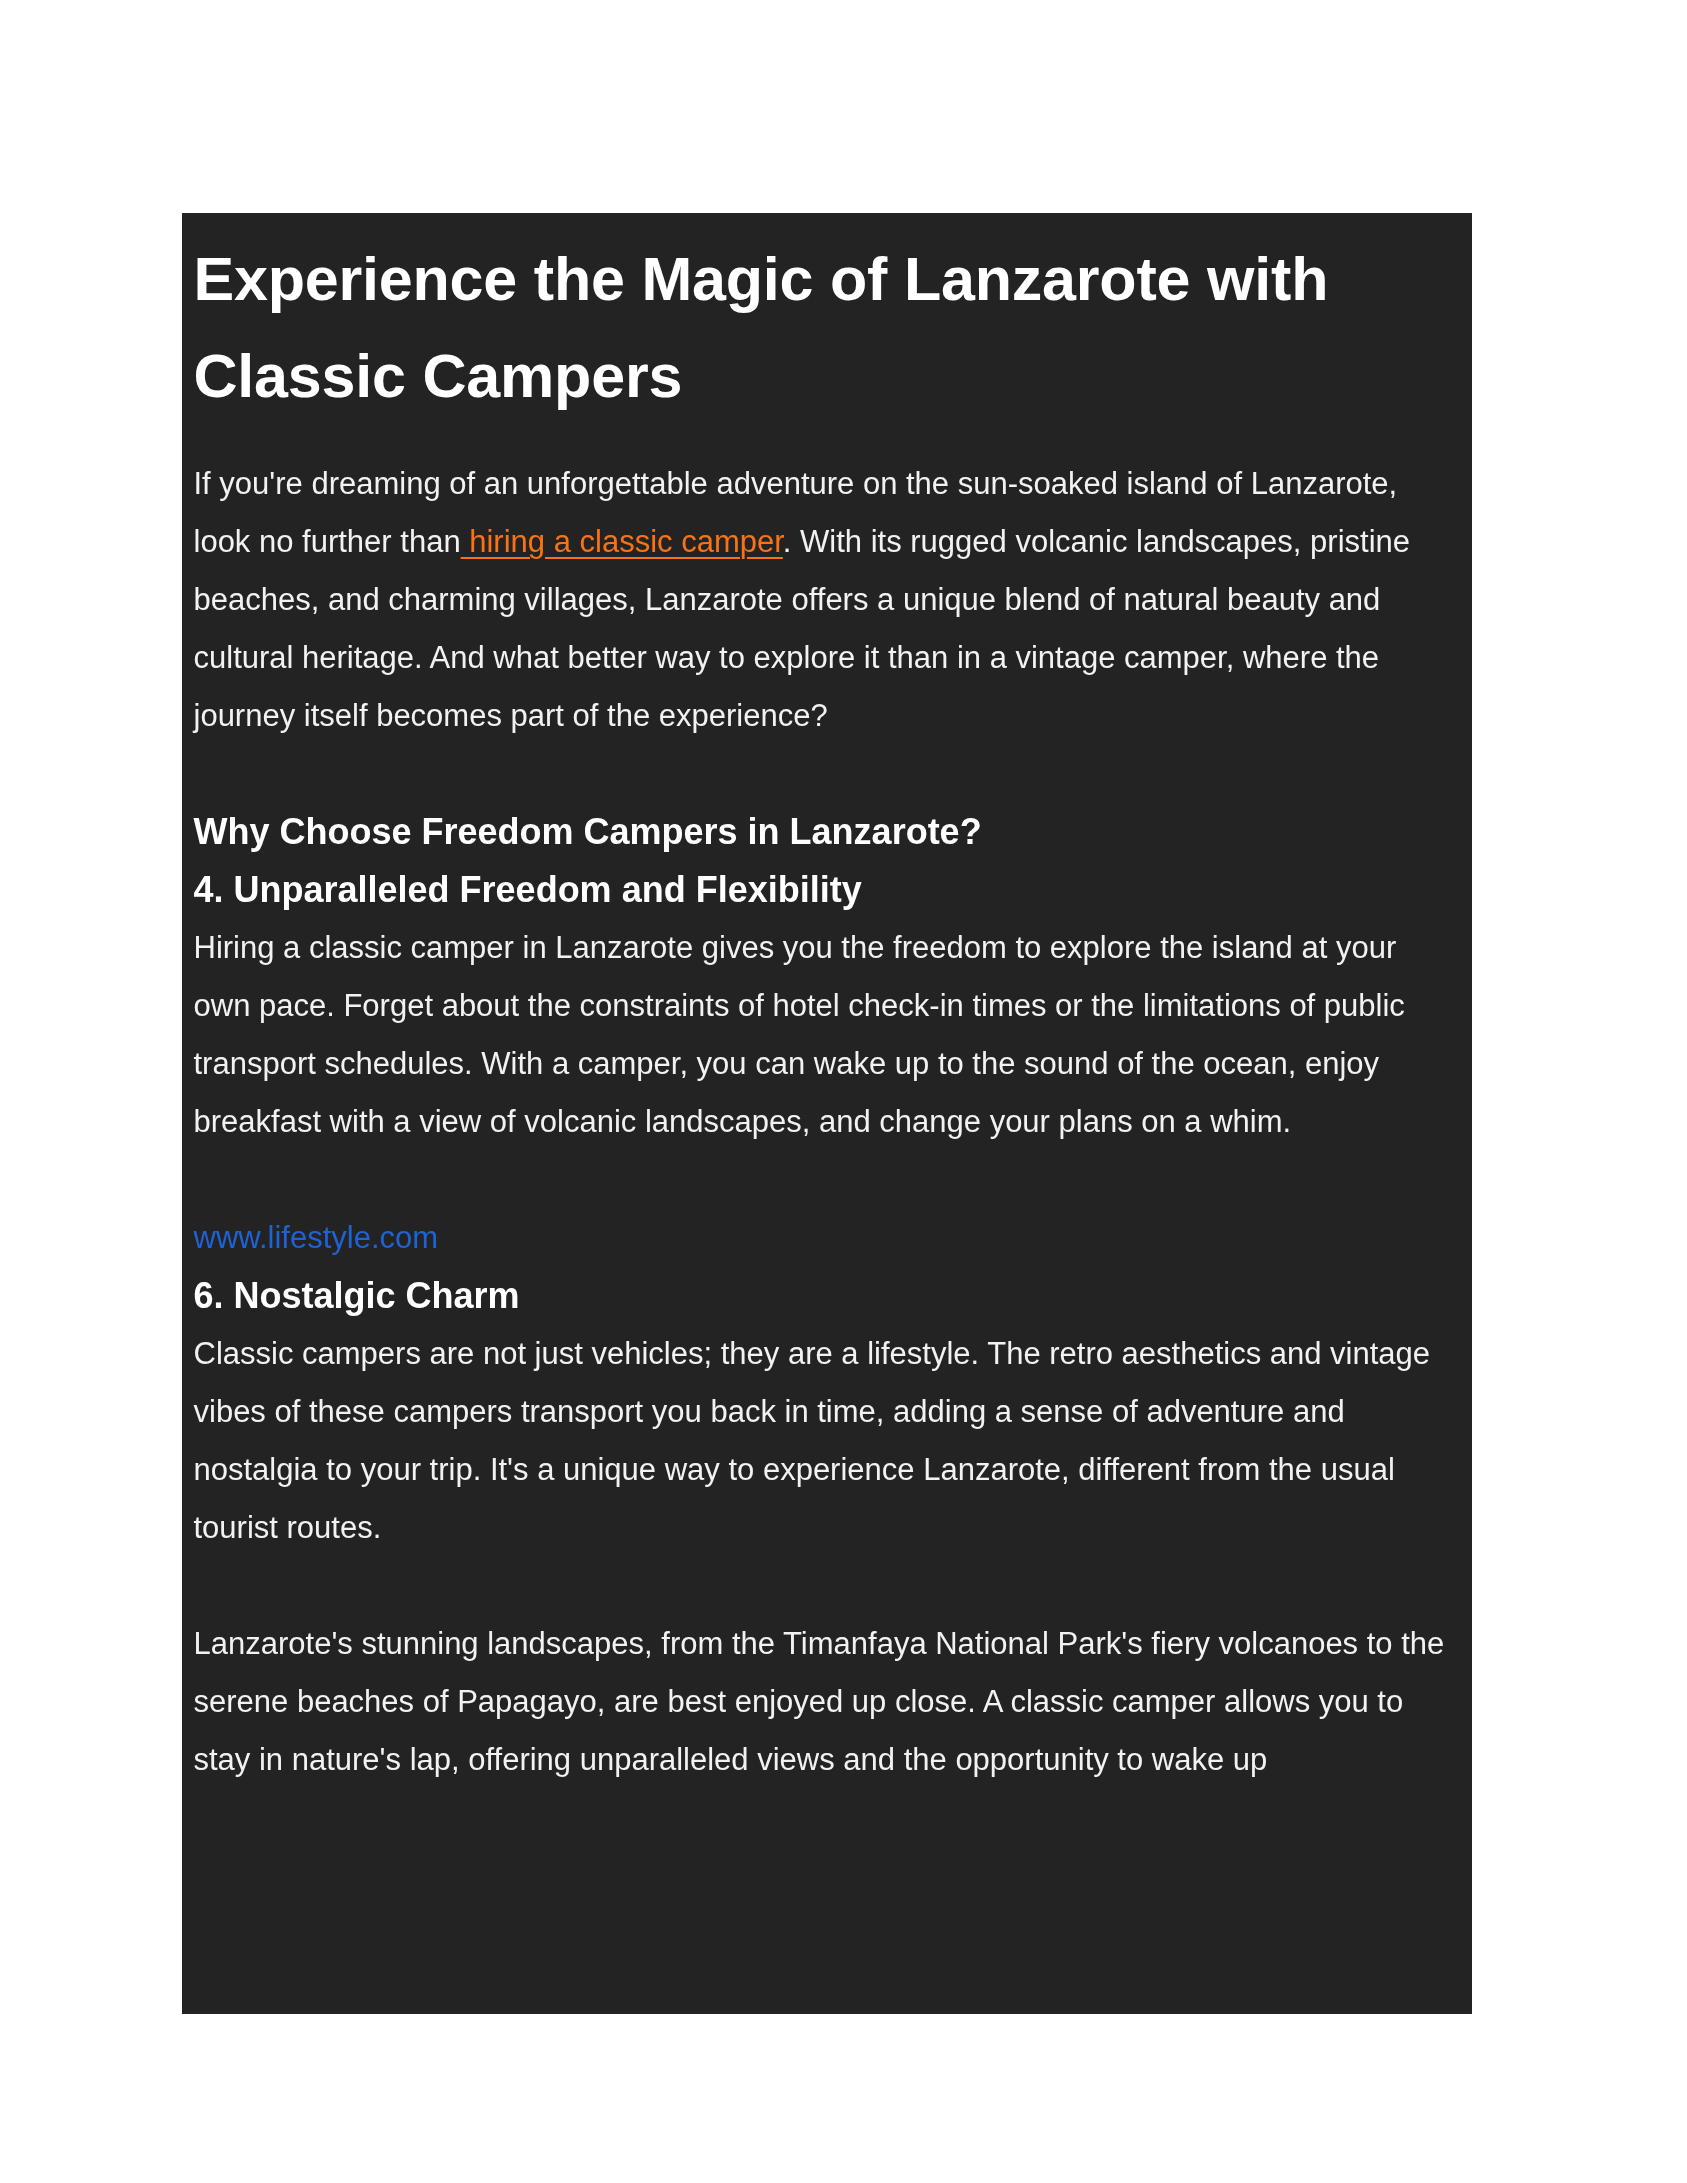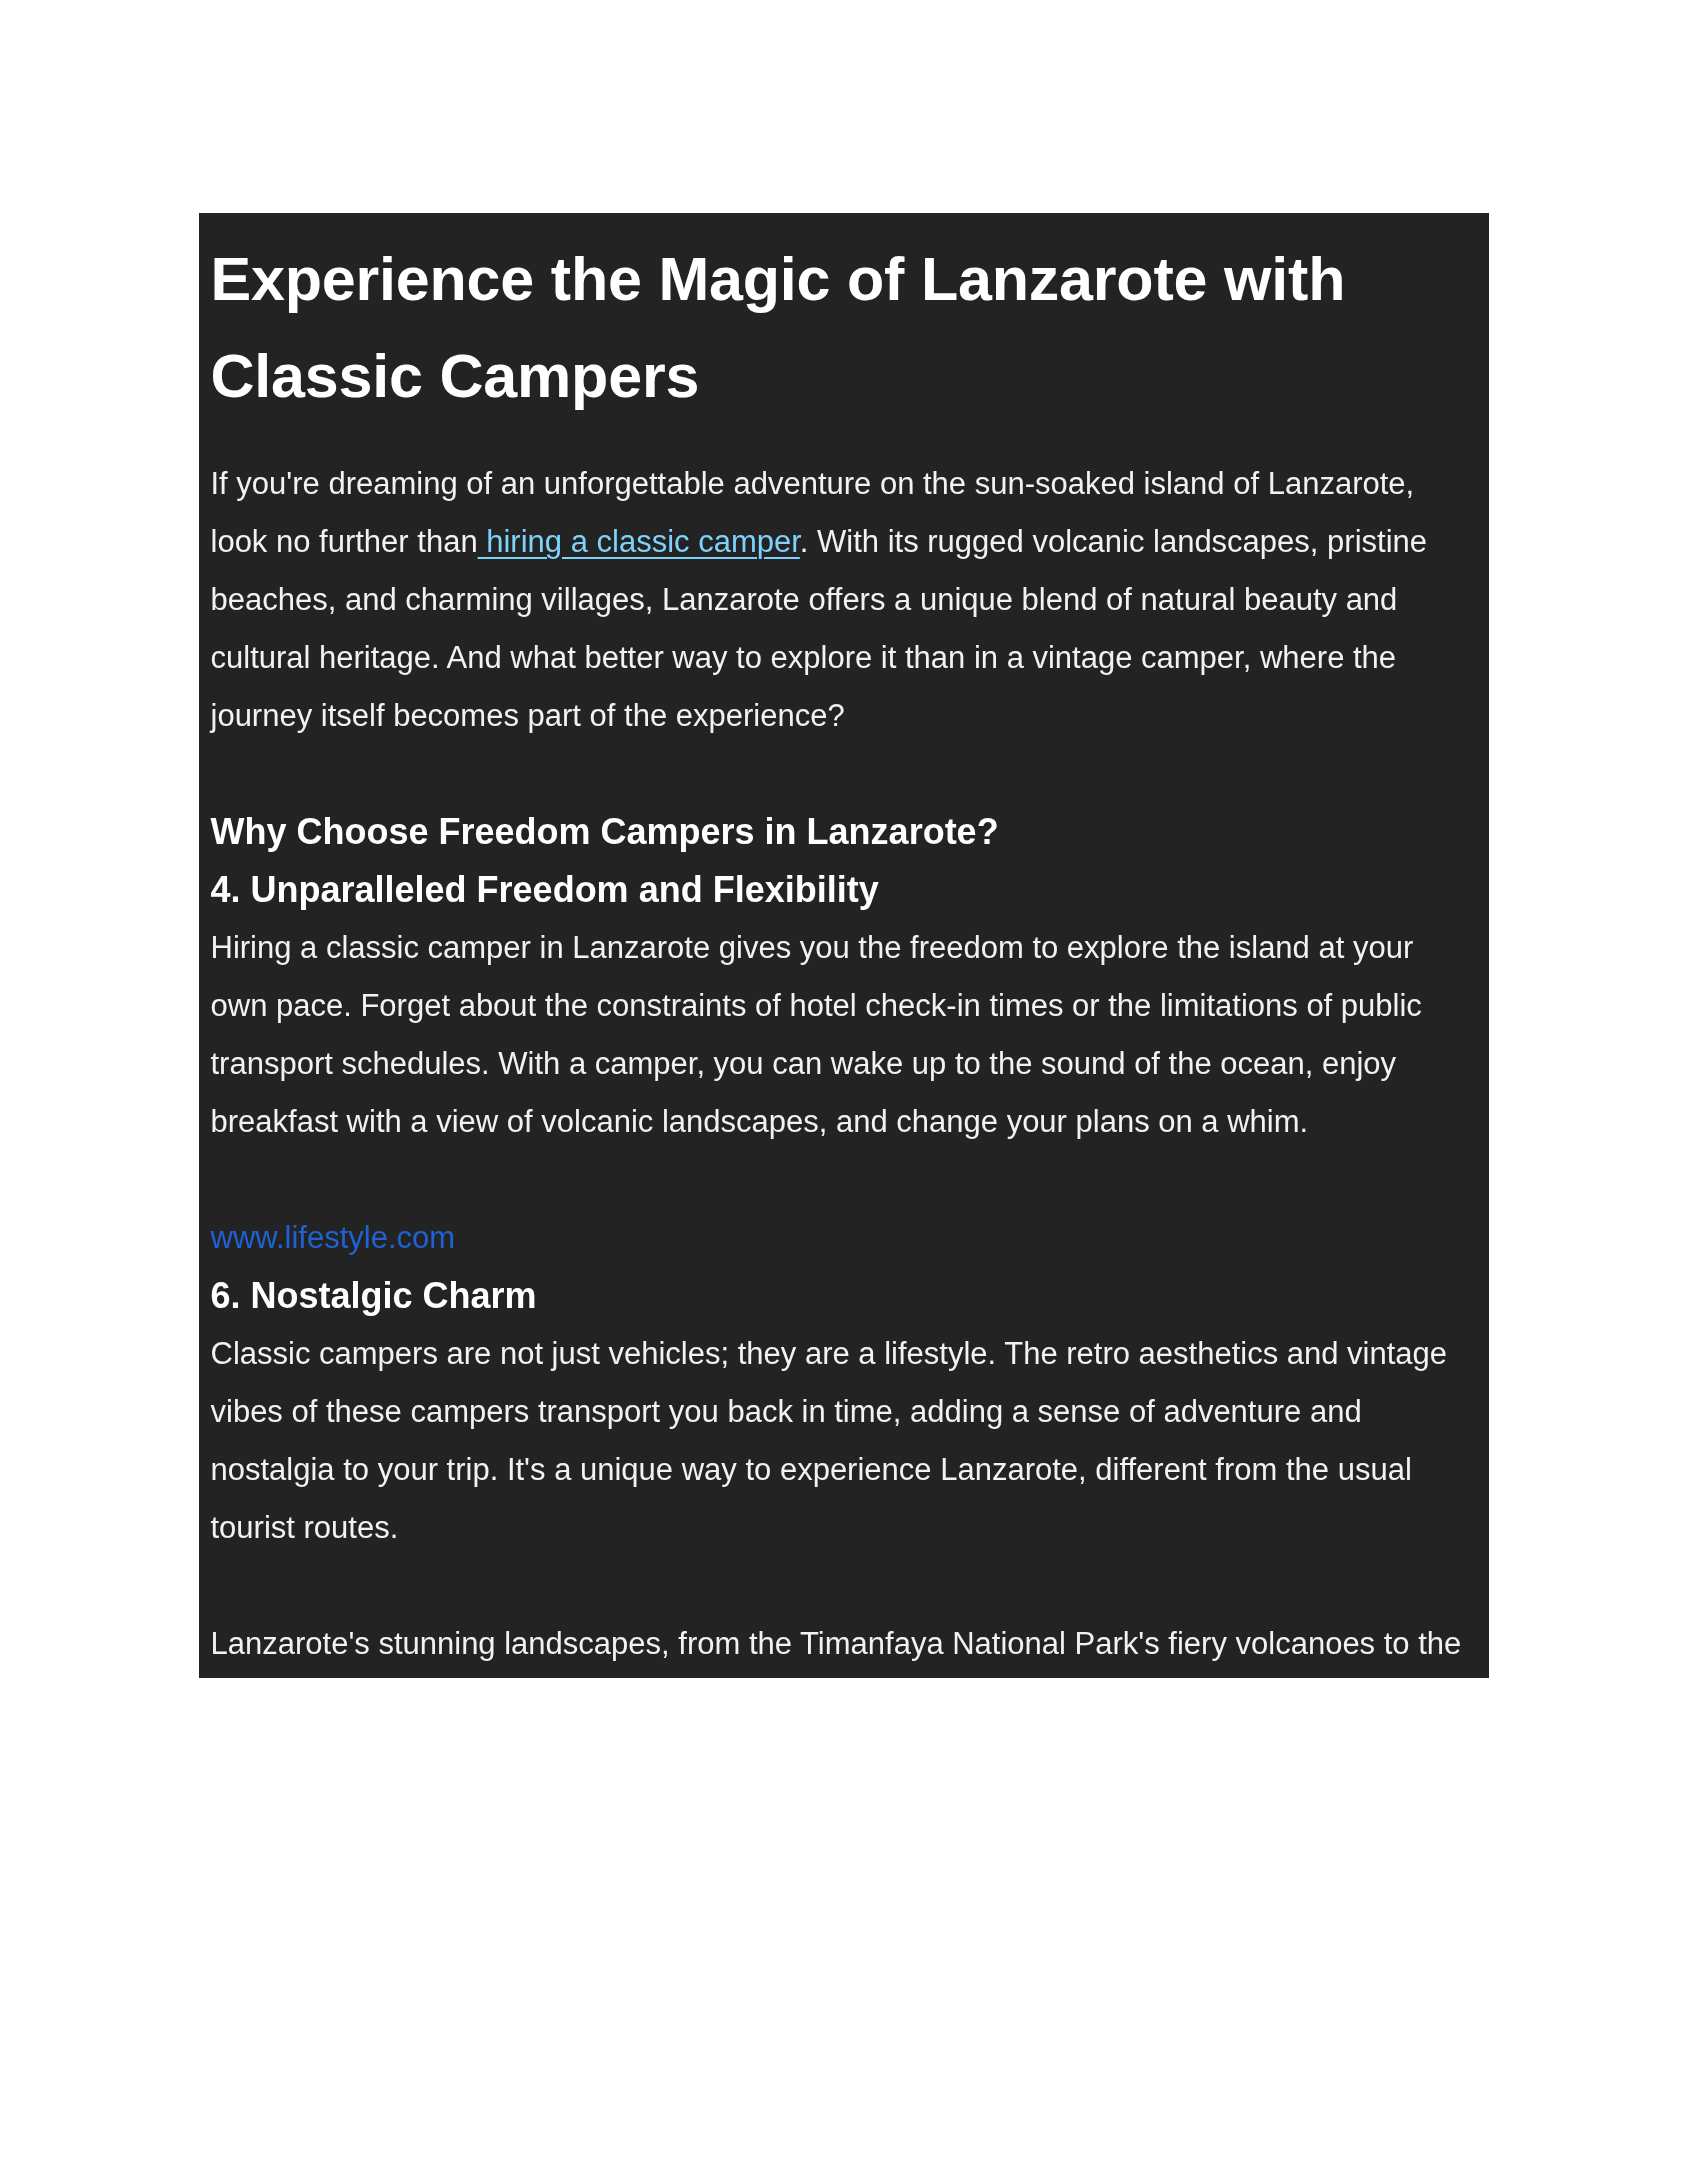--- a/index.html
+++ b/index.html
@@ -18,24 +18,24 @@
     position: relative;
     width: 1687px;
     height: 2183px;
     background: #ffffff;
     overflow: hidden;
   }
 
   
   .article-block {
     position: absolute;
-    left: 199px;
+    left: 182px;
     top: 213px;
     width: 1290px;
-    height: 1465px;
+    height: 1801px;
     background: #232323;
     box-sizing: border-box;
     padding: 18px 11.5px 8.2px 11.5px;
     overflow: hidden;
   }
 
   .doc-title {
     margin: 0;
     color: #ffffff;
     font-family: "Liberation Sans", sans-serif;
@@ -65,21 +65,21 @@
   }
 
   .spacer-line {
     height: 58px;
   }
   .spacer-half {
     height: 30px;
   }
 
   a.inline-link {
-    color: #7dd3fc;
+    color: #f97316;
     text-decoration-thickness: 1.6px;
     text-underline-offset: 5px;
   }
 
   a.url-link {
     color: #1f62d4;
     text-decoration: none;
     font-size: 31px;
     line-height: 58px;
     font-family: "Liberation Sans", sans-serif;

